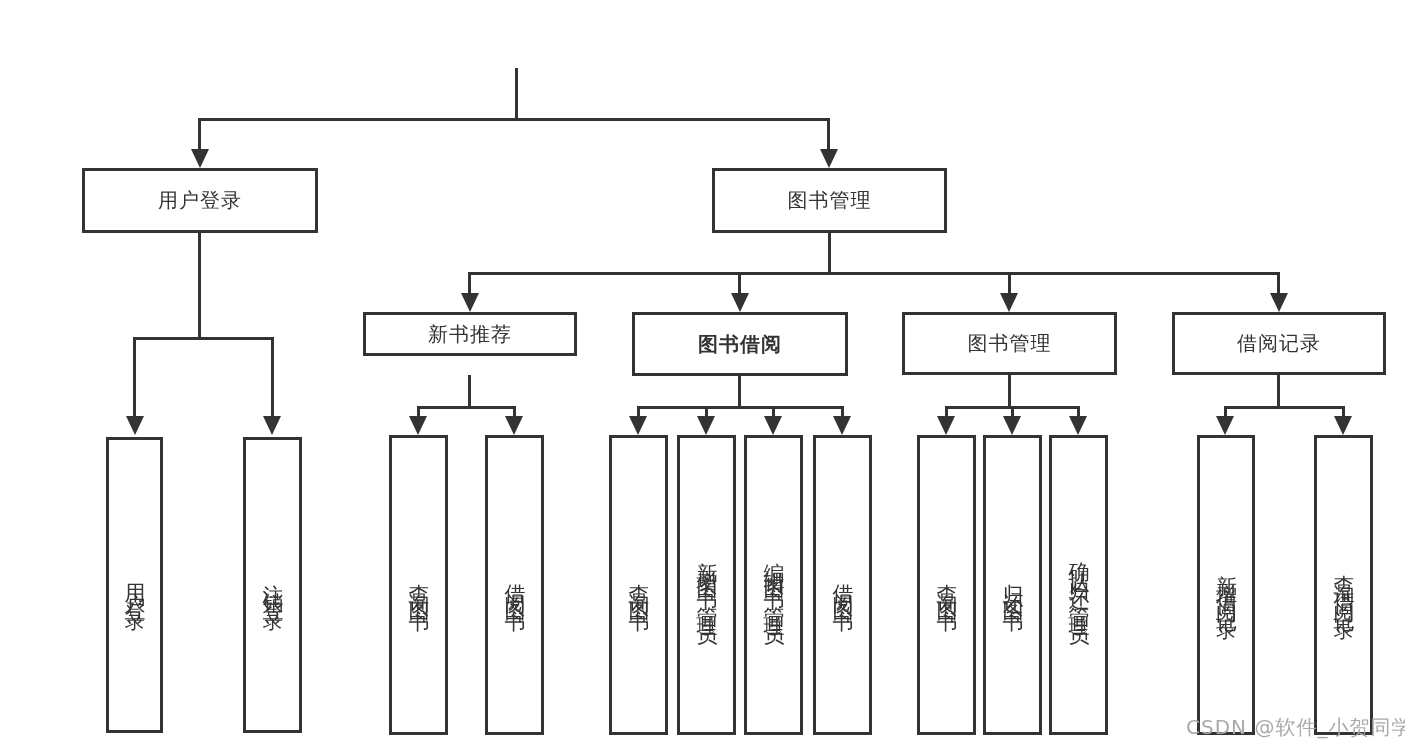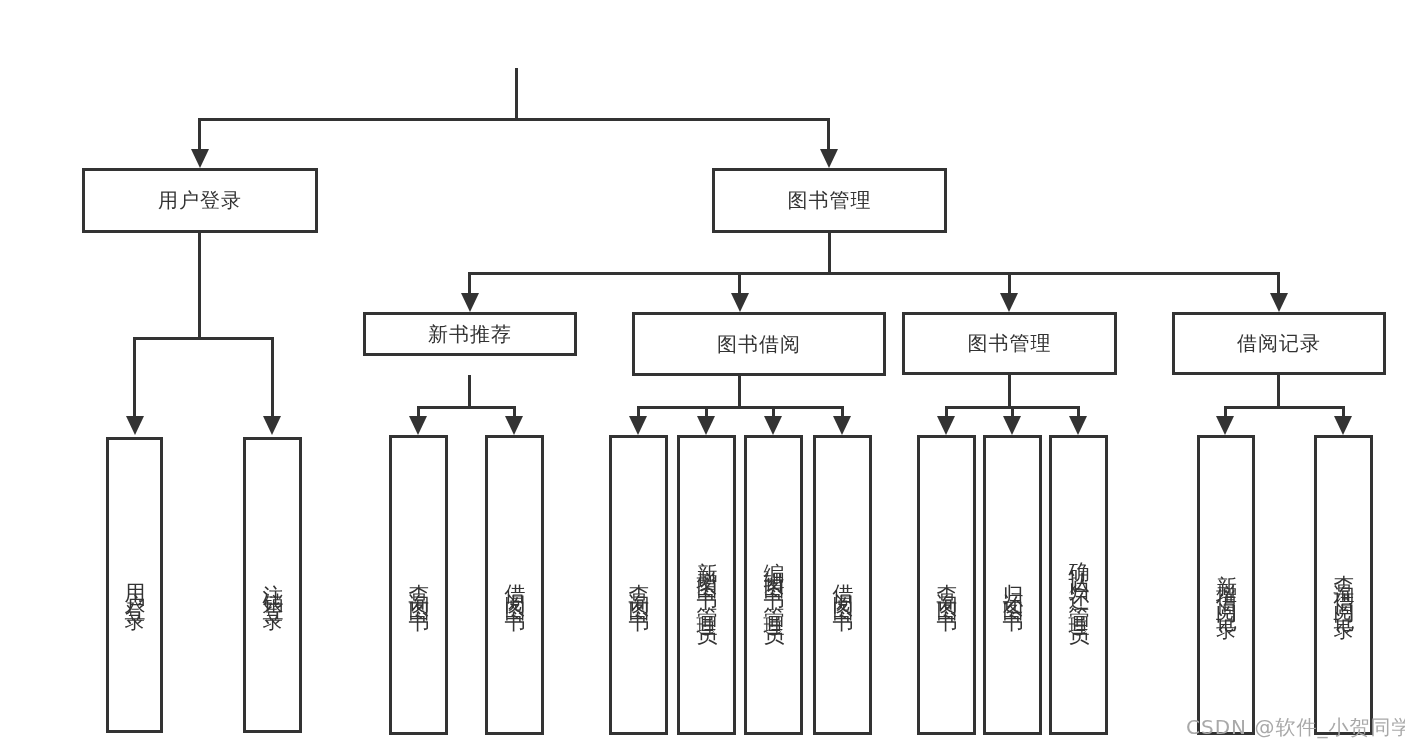--- a/index.html
+++ b/index.html
@@ -86,21 +86,21 @@
   <div class="line" style="left:468px;top:272px;width:3px;height:25px;"></div>
   <div class="arrow" style="left:461px;top:293px;"></div>
   <div class="line" style="left:738px;top:272px;width:3px;height:25px;"></div>
   <div class="arrow" style="left:731px;top:293px;"></div>
   <div class="line" style="left:1008px;top:272px;width:3px;height:25px;"></div>
   <div class="arrow" style="left:1000px;top:293px;"></div>
   <div class="line" style="left:1277px;top:272px;width:3px;height:25px;"></div>
   <div class="arrow" style="left:1270px;top:293px;"></div>
 
   <div class="box" style="left:363px;top:312px;width:214px;height:44px;">新书推荐</div>
-  <div class="box" style="left:632px;top:312px;width:254px;height:64px;">图书借阅</div>
+  <div class="box" style="left:632px;top:312px;width:216px;height:64px;font-weight:bold;">图书借阅</div>
   <div class="box" style="left:902px;top:312px;width:215px;height:63px;">图书管理</div>
   <div class="box" style="left:1172px;top:312px;width:214px;height:63px;text-align:center;">借阅记录</div>
 
   <div class="line" style="left:468px;top:375px;width:3px;height:31px;"></div>
   <div class="line" style="left:417px;top:406px;width:99px;height:3px;"></div>
   <div class="line" style="left:417px;top:406px;width:3px;height:16px;"></div>
   <div class="arrow" style="left:409px;top:416px;"></div>
   <div class="line" style="left:513px;top:406px;width:3px;height:16px;"></div>
   <div class="arrow" style="left:505px;top:416px;"></div>
 

